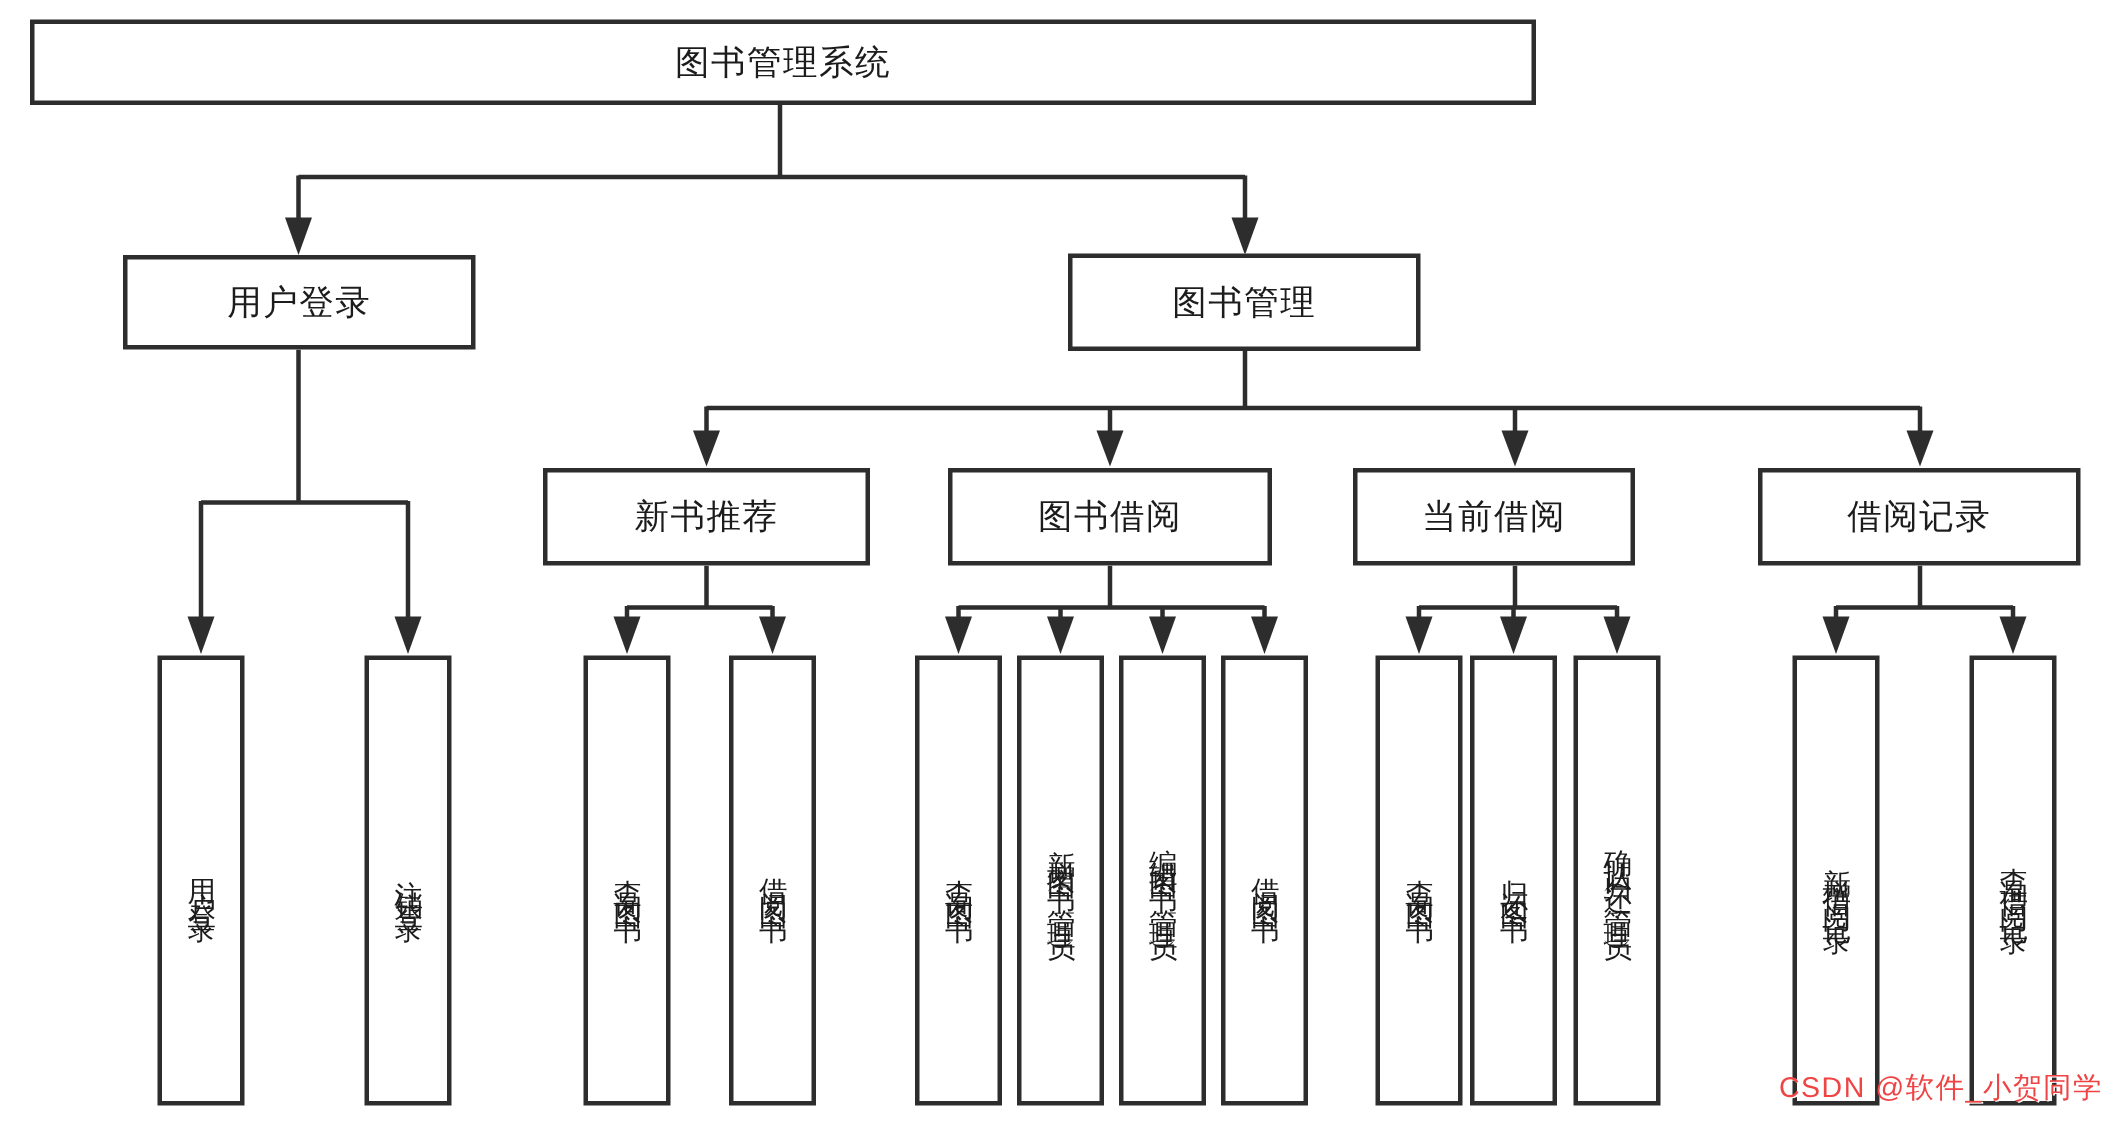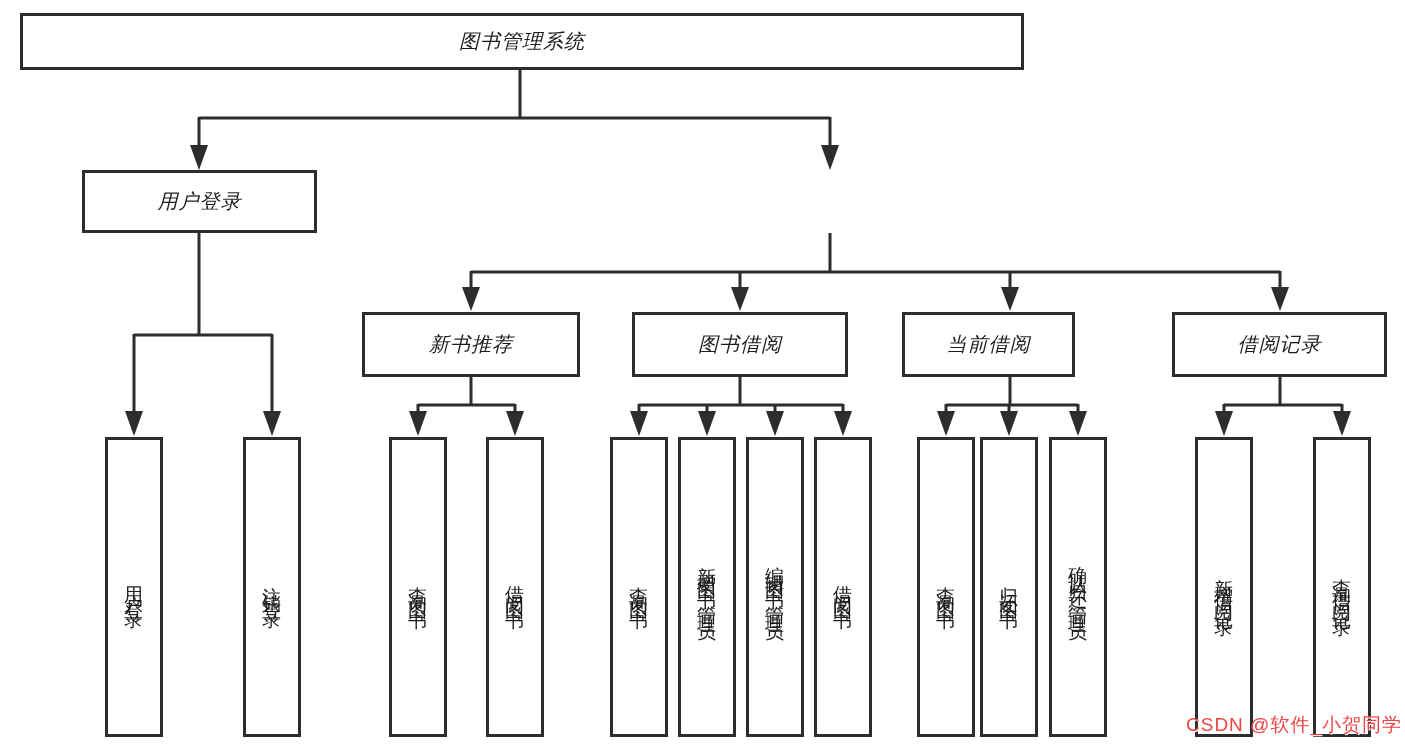--- a/index.html
+++ b/index.html
@@ -27,24 +27,23 @@
     box-sizing: border-box;
     background: #ffffff;
     border: 3px solid #2d2d2d;
     color: #1c1c1c;
     display: flex;
     align-items: center;
     justify-content: center;
     text-align: center;
   }
   .box-h {
-    font-size: 20px;
+    font-size: 23px;
     letter-spacing: 1px;
     white-space: nowrap;
-    font-style: italic;
   }
   .box-v {
     writing-mode: vertical-rl;
     text-orientation: mixed;
     font-size: 19px;
     letter-spacing: 8px;
     line-height: 1;
   }
   #watermark {
     position: absolute;
@@ -111,24 +110,25 @@
     <g>
       <path class="cline" d="M1280,377 V405 M1224,405 H1342 M1224,404 V413 M1342,404 V413"></path>
       <polygon class="ahead" points="1215,411 1233,411 1224,436"></polygon>
       <polygon class="ahead" points="1333,411 1351,411 1342,436"></polygon>
     </g>
   </svg>
 
   <div class="box box-h" style="left:20px; top:13px; width:1004px; height:57px;">图书管理系统</div>
 
   <div class="box box-h" style="left:82px; top:170px; width:235px; height:63px;">用户登录</div>
+  <div class="box box-h" style="left:712px; top:169px; width:235px; height:65px;">图书管理</div>
 
   <div class="box box-h" style="left:362px; top:312px; width:218px; height:65px;">新书推荐</div>
   <div class="box box-h" style="left:632px; top:312px; width:216px; height:65px;">图书借阅</div>
-  <div class="box box-h" style="left:902px; top:312px; width:173px; height:65px;">当前借阅</div>
+  <div class="box box-h" style="left:902px; top:312px; width:188px; height:65px;">当前借阅</div>
   <div class="box box-h" style="left:1172px; top:312px; width:215px; height:65px;">借阅记录</div>
 
   <div class="box box-v" style="left:105px; top:437px; width:58px; height:300px;">用户登录</div>
   <div class="box box-v" style="left:243px; top:437px; width:58px; height:300px;">注销登录</div>
 
   <div class="box box-v" style="left:389px; top:437px; width:58px; height:300px;">查询图书</div>
   <div class="box box-v" style="left:486px; top:437px; width:58px; height:300px;">借阅图书</div>
 
   <div class="box box-v" style="left:610px; top:437px; width:58px; height:300px;">查询图书</div>
   <div class="box box-v" style="left:678px; top:437px; width:58px; height:300px;">新增图书（管理员）</div>

